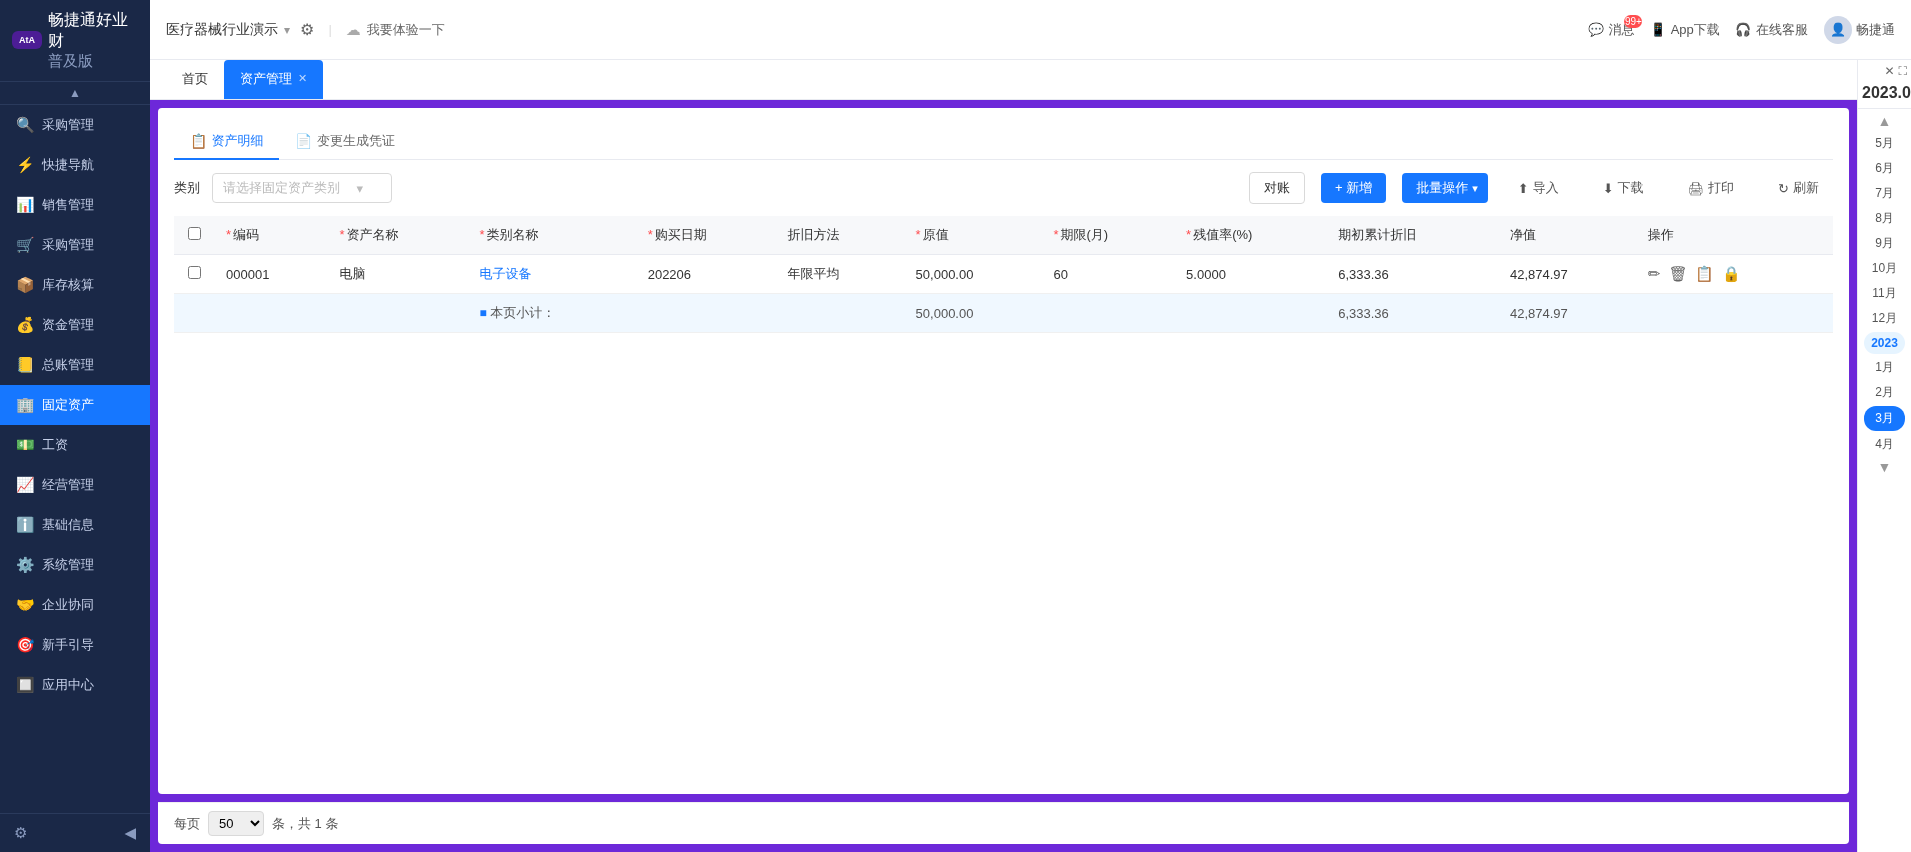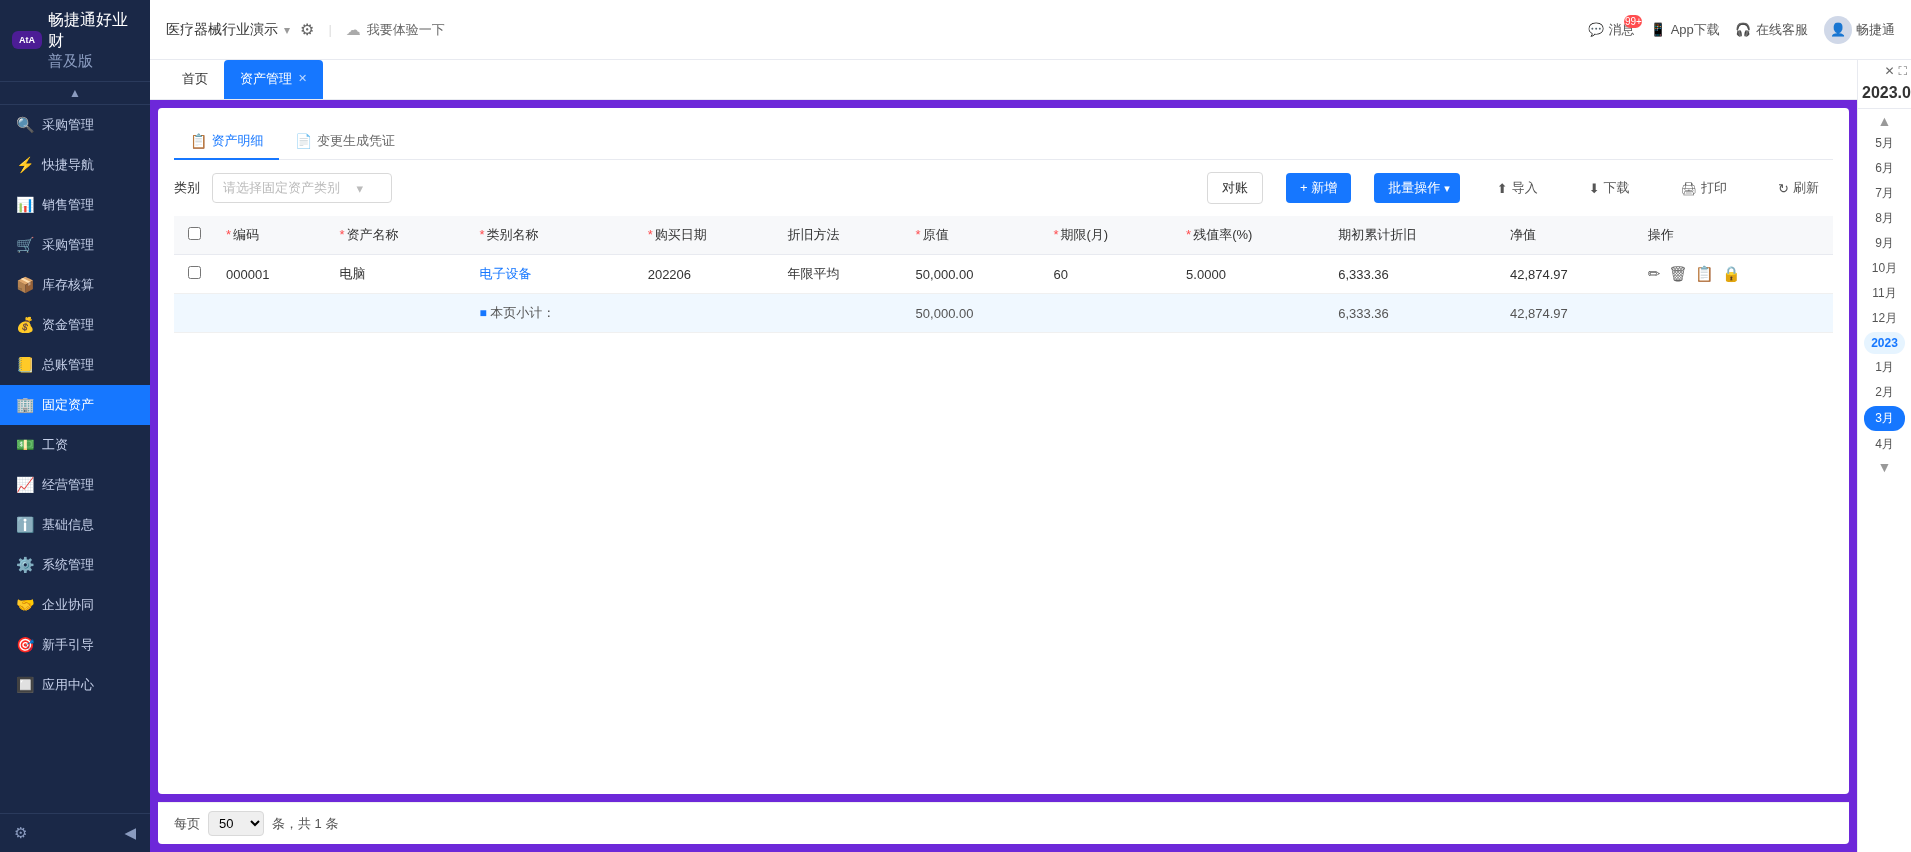--- a/index.html
+++ b/index.html
@@ -165,21 +165,21 @@
       color: #1677ff;
       border-bottom: 2px solid #1677ff;
     }
     .sub-tab-icon { font-size: 14px; }
 
     
     .toolbar {
       display: flex; align-items: center; justify-content: space-between;
     }
     .toolbar-left { display: flex; align-items: center; gap: 8px; }
-    .toolbar-right { display: flex; align-items: center; gap: 23px; padding-left: 12px; }
+    .toolbar-right { display: flex; align-items: center; gap: 16px; padding-left: 12px; }
 
     .select-wrapper {
       position: relative;
       display: inline-flex;
       align-items: center;
     }
     .select-label { font-size: 13px; color: #333; margin-right: 4px; }
     .select-placeholder {
       border: 1px solid #d9d9d9;
       border-radius: 4px;

